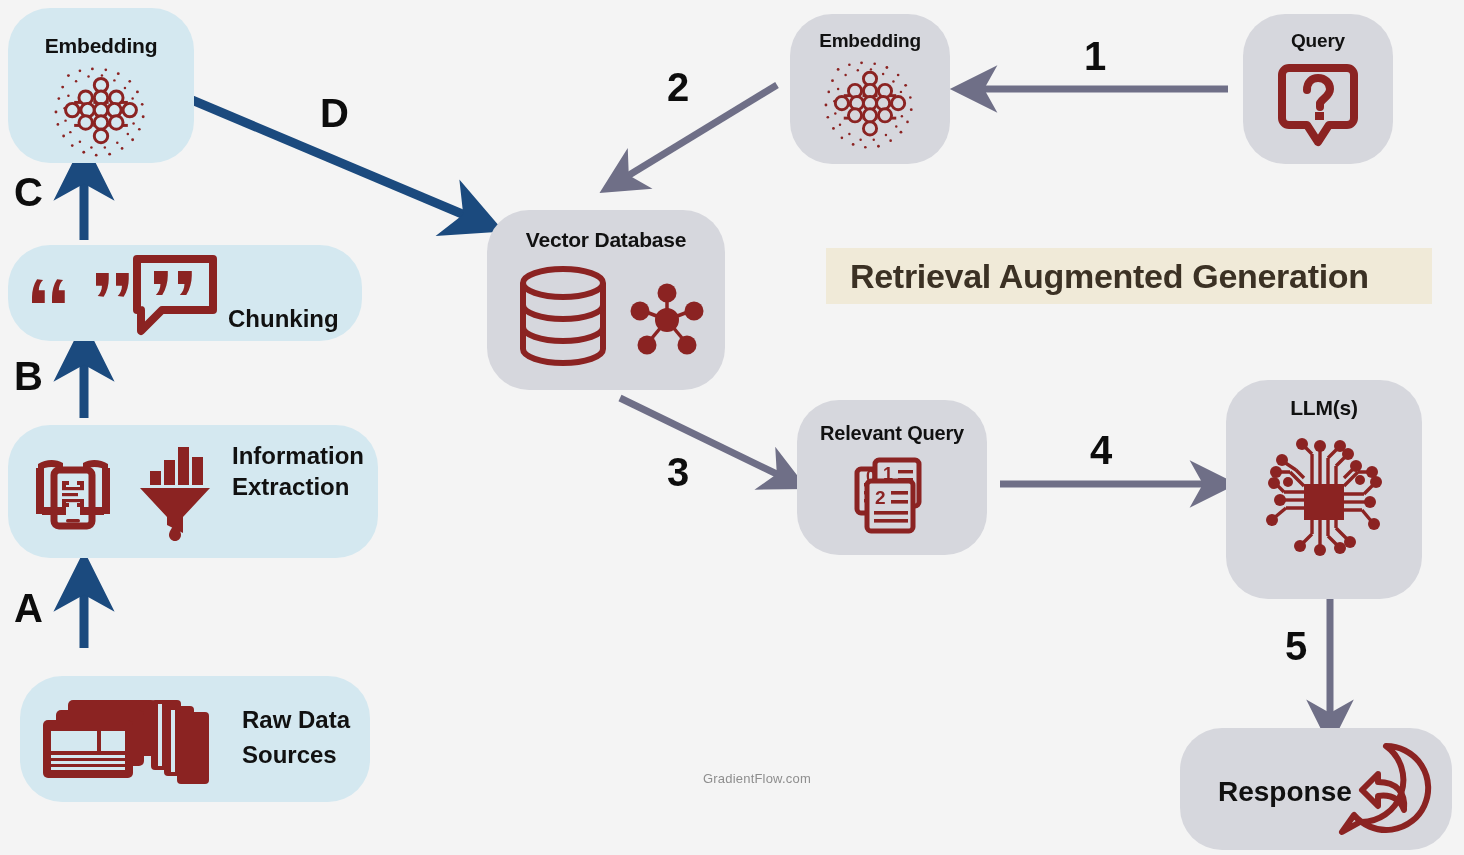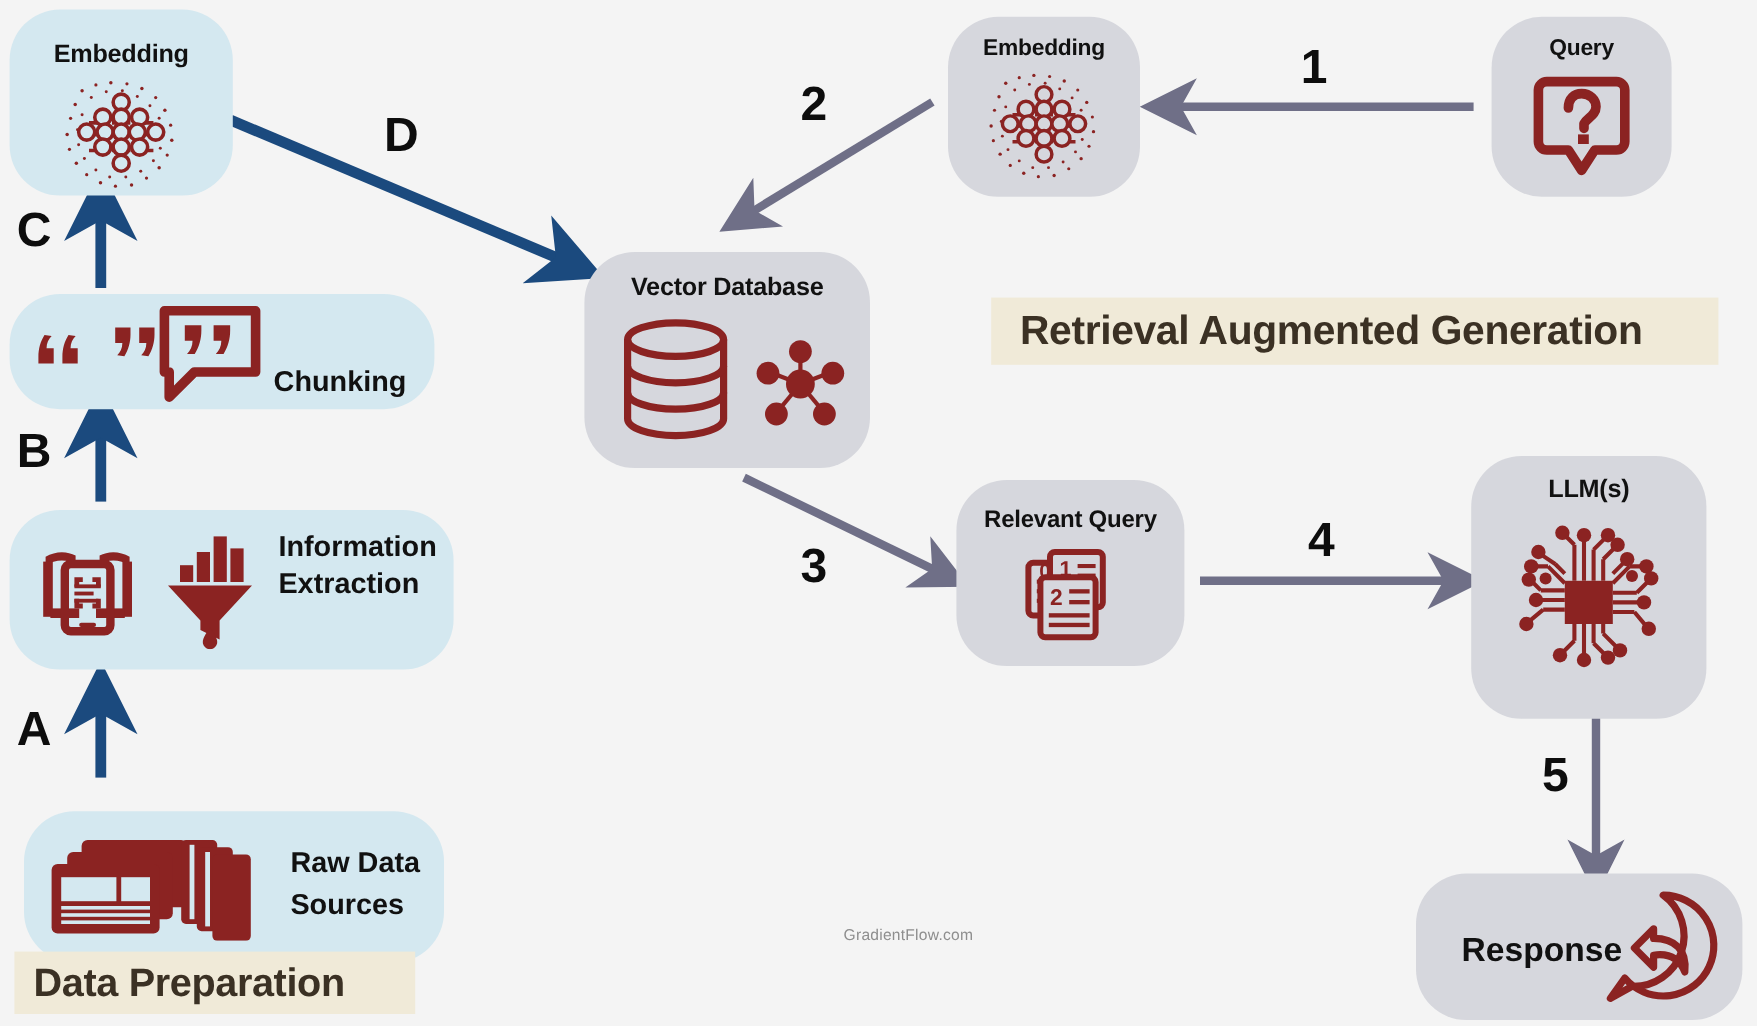--- a/index.html
+++ b/index.html
@@ -292,23 +292,20 @@
           <rect x="133" y="12" width="4" height="62"></rect>
         </g>
       </svg>
     </div>
     <div class="label-left" style="left:222px; top:27px; font-size:24px; line-height:1.45;">
       <div>Raw Data</div>
       <div>Sources</div>
     </div>
   </div>
 
-  <div class="banner" style="left:12px; top:793px; width:318px; height:52px; font-size:33px; padding-left:16px;">
-    <span>Data Preparation</span>
-  </div>
 
   <div class="node node-gray" style="left:487px; top:210px; width:238px; height:180px;">
     <div class="node-title" style="top:18px; font-size:21px;">Vector Database</div>
     <div style="position:absolute; left:32px; top:55px;">
       <svg class="icon-svg" width="88" height="102" viewBox="0 0 88 102">
         <g fill="none" stroke="#8b2322" stroke-width="6">
           <ellipse cx="44" cy="18" rx="40" ry="14"></ellipse>
           <path d="M4,18 L4,84 C4,91.7 21.9,98 44,98 C66.1,98 84,91.7 84,84 L84,18"></path>
           <path d="M4,40 C4,47.7 21.9,54 44,54 C66.1,54 84,47.7 84,40"></path>
           <path d="M4,62 C4,69.7 21.9,76 44,76 C66.1,76 84,69.7 84,62"></path>

